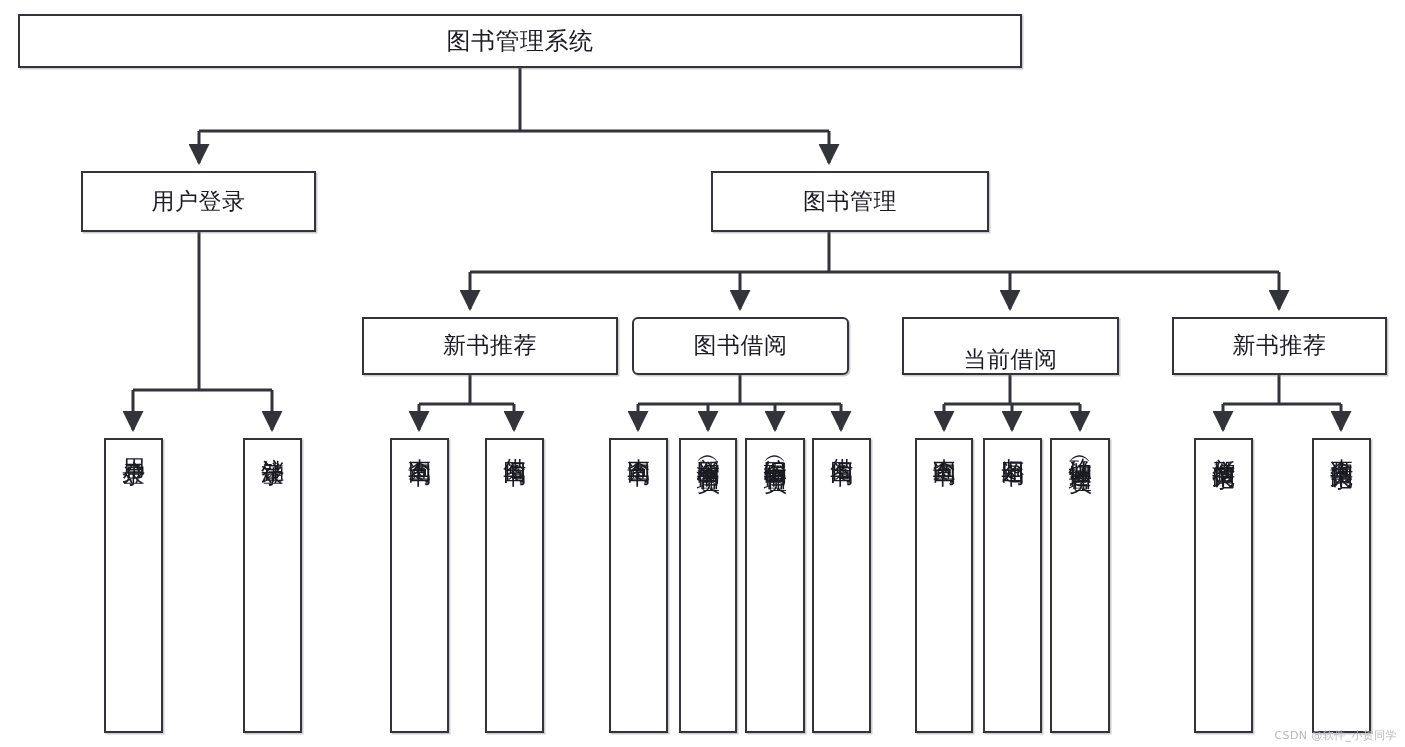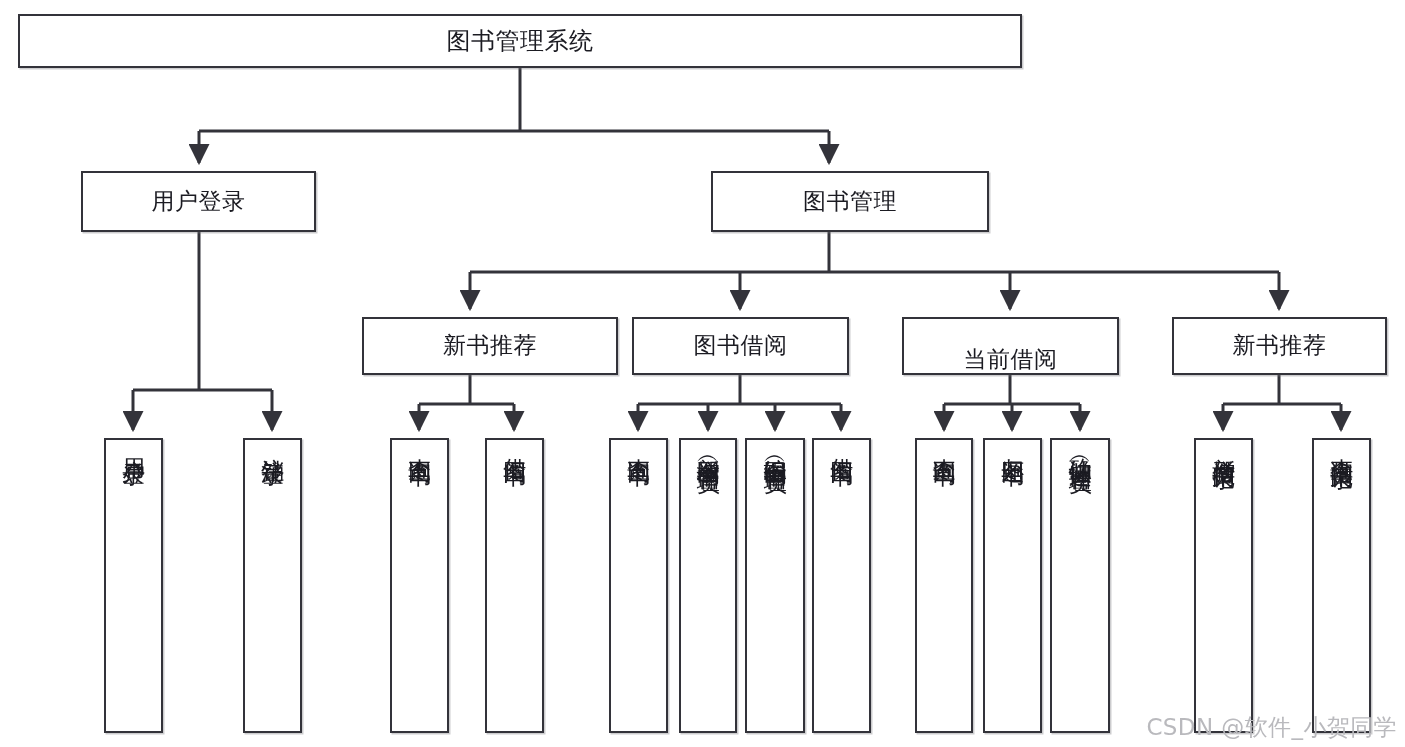--- a/index.html
+++ b/index.html
@@ -61,21 +61,21 @@
     line-height: 1.1;
     letter-spacing: 2px;
     white-space: normal;
     max-height: 100%;
     display: block;
   }
   .watermark {
     position: absolute;
     right: 8px;
     bottom: 4px;
-    font-size: 23px;
+    font-size: 11px;
     color: #b9b9bd;
     letter-spacing: 0.4px;
     user-select: none;
     white-space: nowrap;
   }
 </style>
 </head>
 <body>
 
 <div id="canvas">
@@ -142,21 +142,21 @@
   </div>
 
   <div class="node horizontal" style="left:711px; top:171px; width:278px; height:61px;">
     <span class="label">图书管理</span>
   </div>
 
   <div class="node horizontal" style="left:362px; top:317px; width:256px; height:58px;">
     <span class="label">新书推荐</span>
   </div>
 
-  <div class="node horizontal" style="left:632px; top:317px; width:217px; height:58px;">
+  <div class="node horizontal" style="left:632px; top:317px; width:217px; height:58px;border-radius:6px;">
     <span class="label">图书借阅</span>
   </div>
 
   <div class="node horizontal" style="left:902px; top:317px; width:217px; height:58px;align-items:flex-end;">
     <span class="label">当前借阅</span>
   </div>
 
   <div class="node horizontal" style="left:1172px; top:317px; width:215px; height:58px;">
     <span class="label">新书推荐</span>
   </div>

